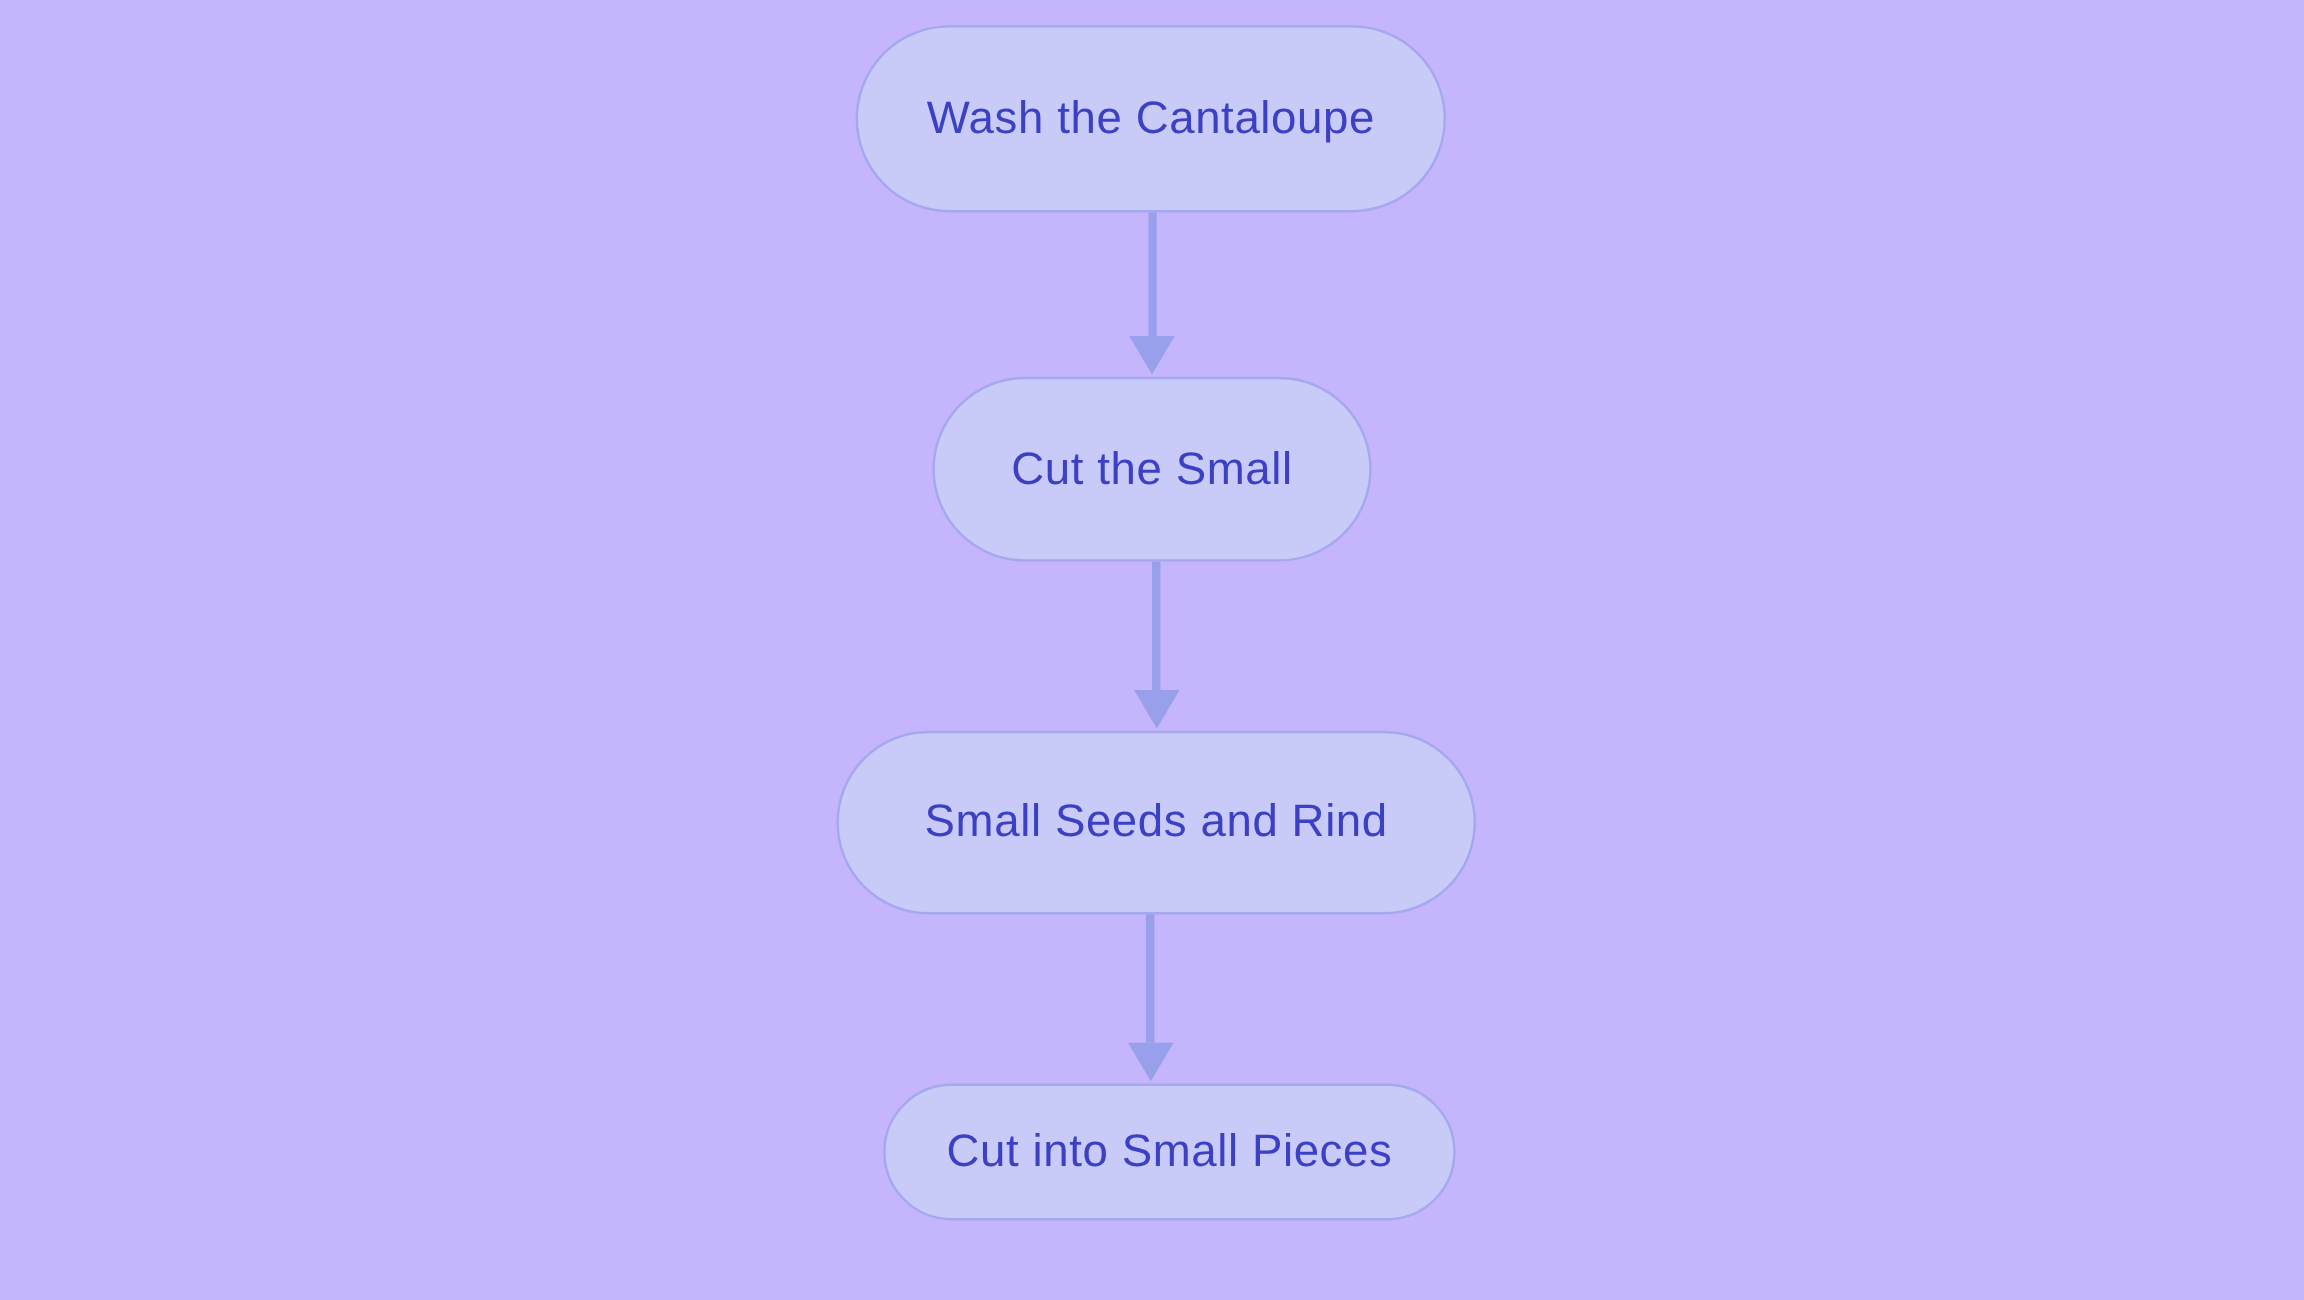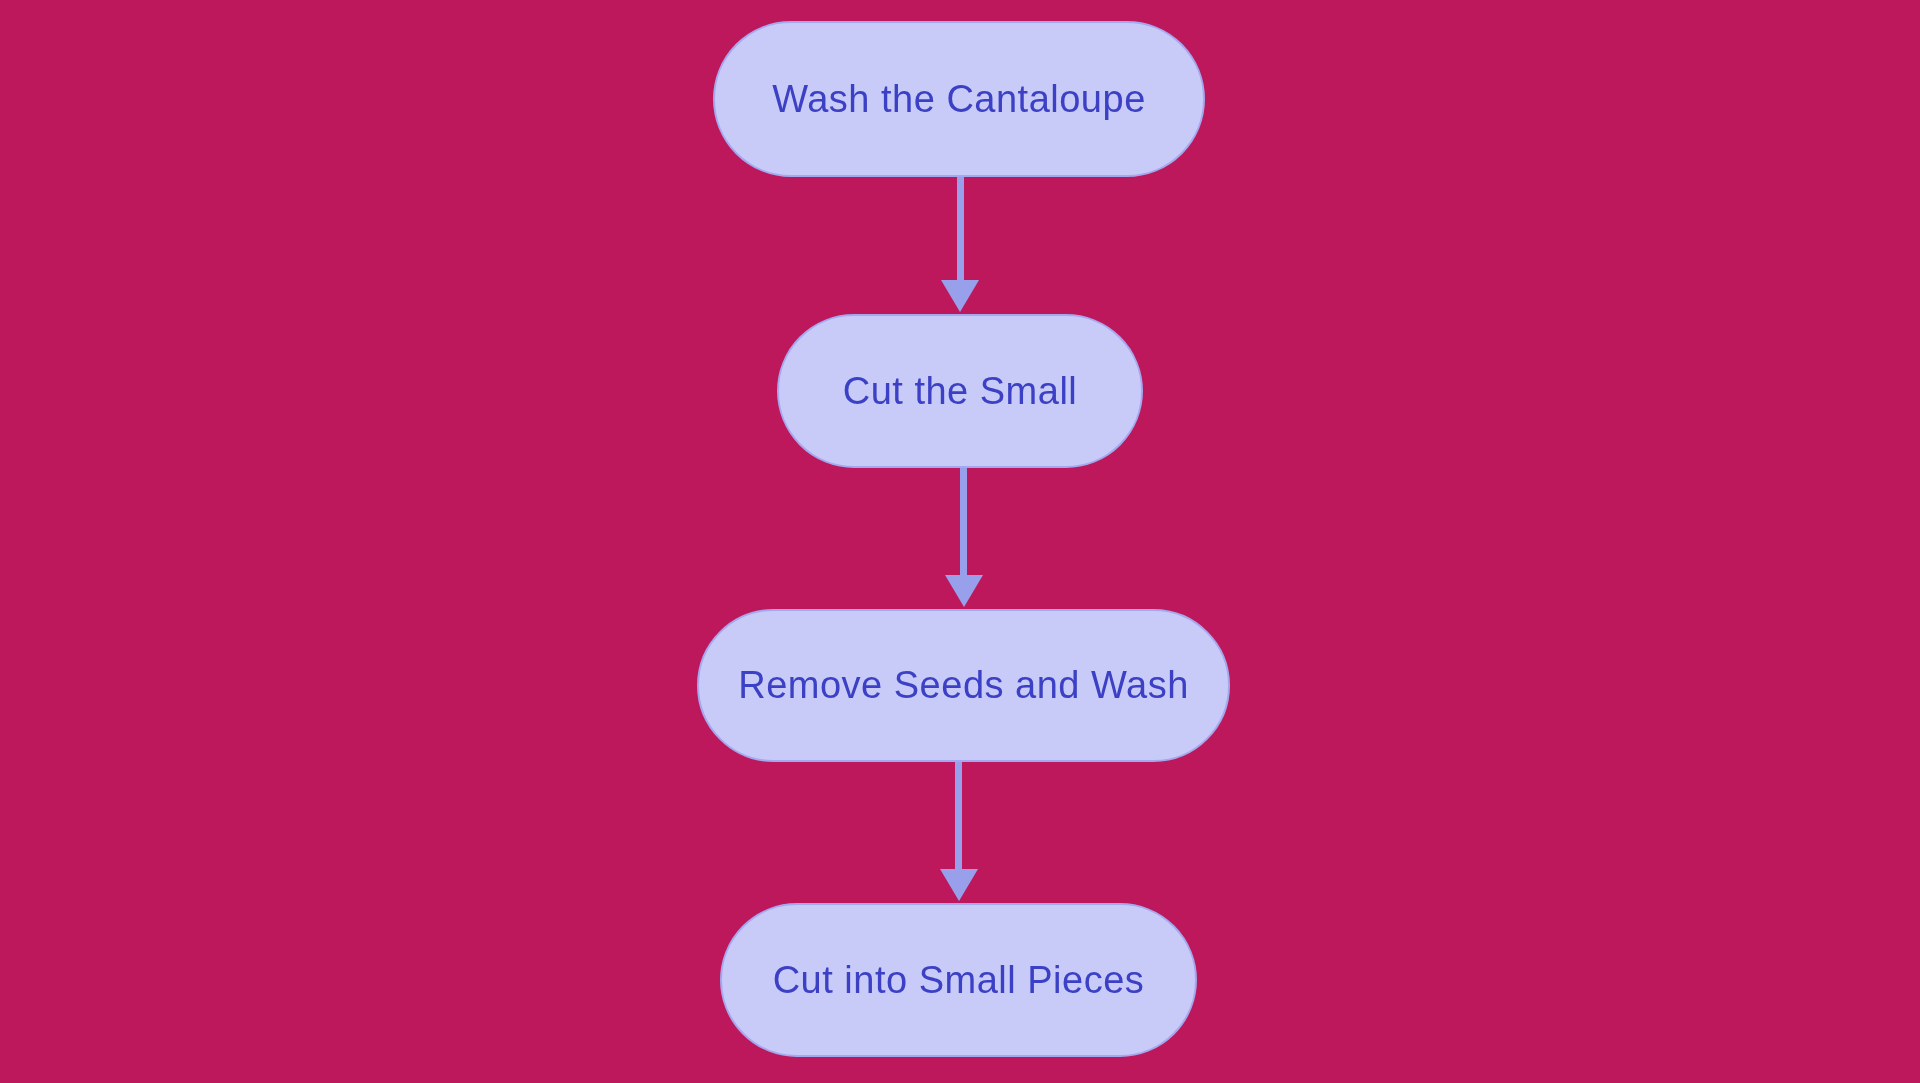--- a/index.html
+++ b/index.html
@@ -44,31 +44,31 @@
     height: 0;
     border-left: 19px solid transparent;
     border-right: 19px solid transparent;
     border-top-width: 32px;
     border-top-style: solid;
   }
 </style>
 </head>
 <body>
 
-<div id="canvas" style="background: #be185d;">
+<div id="canvas" style="background: #c4b5fd;">
     <div class="flow-node" style="left: 713px; top: 21px; width: 492px; height: 156px; border-radius: 78px; background: rgb(200, 202, 248); border-color: rgb(163, 168, 239); color: rgb(59, 64, 197);">
       <span>Wash the Cantaloupe</span>
     </div>
     <div class="flow-node" style="left: 777px; top: 314px; width: 366px; height: 154px; border-radius: 77px; background: rgb(200, 202, 248); border-color: rgb(163, 168, 239); color: rgb(59, 64, 197);">
       <span>Cut the Small</span>
     </div>
     <div class="flow-node" style="left: 697px; top: 609px; width: 533px; height: 153px; border-radius: 76.5px; background: rgb(200, 202, 248); border-color: rgb(163, 168, 239); color: rgb(59, 64, 197);">
-      <span>Remove Seeds and Wash</span>
+      <span>Small Seeds and Rind</span>
     </div>
-    <div class="flow-node" style="left: 720px; top: 903px; width: 477px; height: 154px; border-radius: 77px; background: rgb(200, 202, 248); border-color: rgb(163, 168, 239); color: rgb(59, 64, 197);">
+    <div class="flow-node" style="left: 736px; top: 903px; width: 477px; height: 114px; border-radius: 77px; background: rgb(200, 202, 248); border-color: rgb(163, 168, 239); color: rgb(59, 64, 197);">
       <span>Cut into Small Pieces</span>
     </div>
     <div class="flow-arrow" style="left: 941px; top: 177px; width: 38px; height: 135px;">
       <div class="shaft" style="background: rgb(152, 160, 236);"></div>
       <div class="head" style="border-top-color: rgb(152, 160, 236);"></div>
     </div>
     <div class="flow-arrow" style="left: 944.5px; top: 468px; width: 38px; height: 139px;">
       <div class="shaft" style="background: rgb(152, 160, 236);"></div>
       <div class="head" style="border-top-color: rgb(152, 160, 236);"></div>
     </div>

